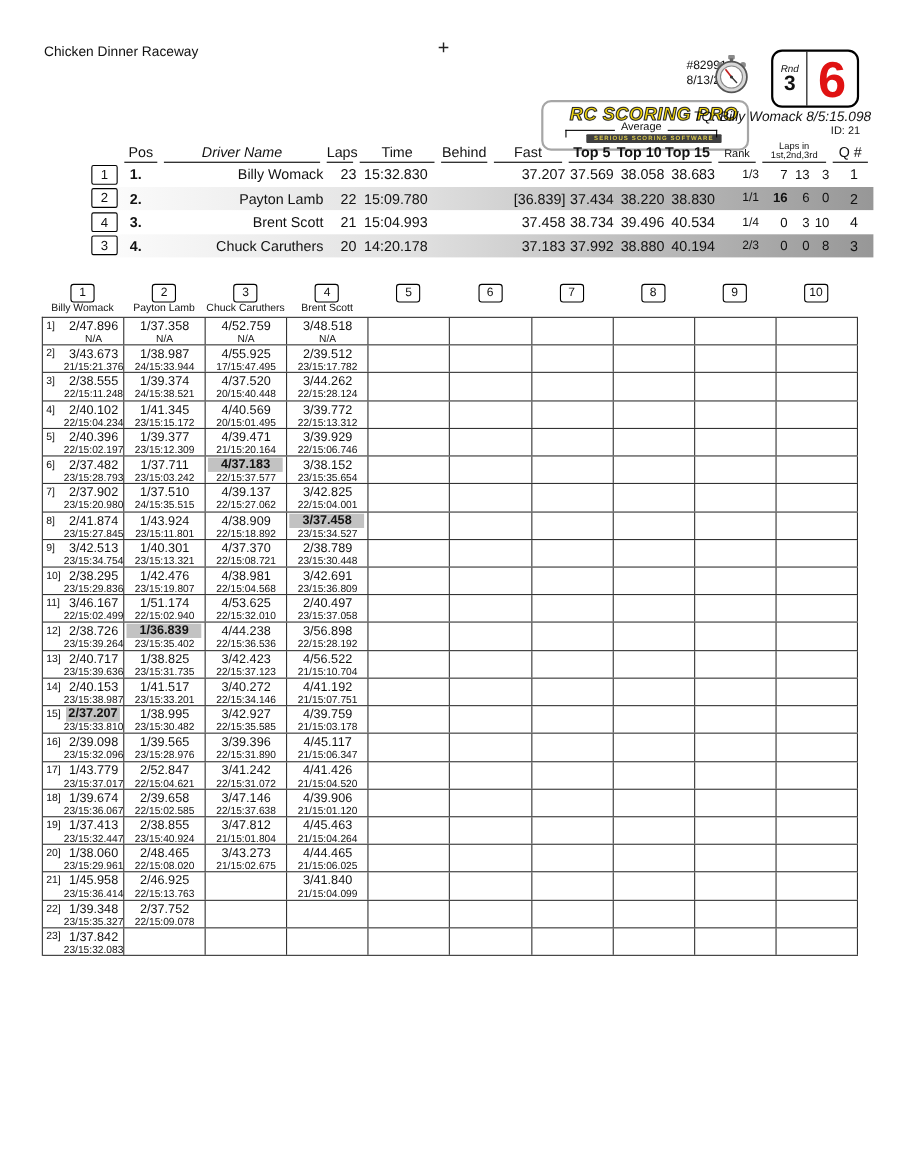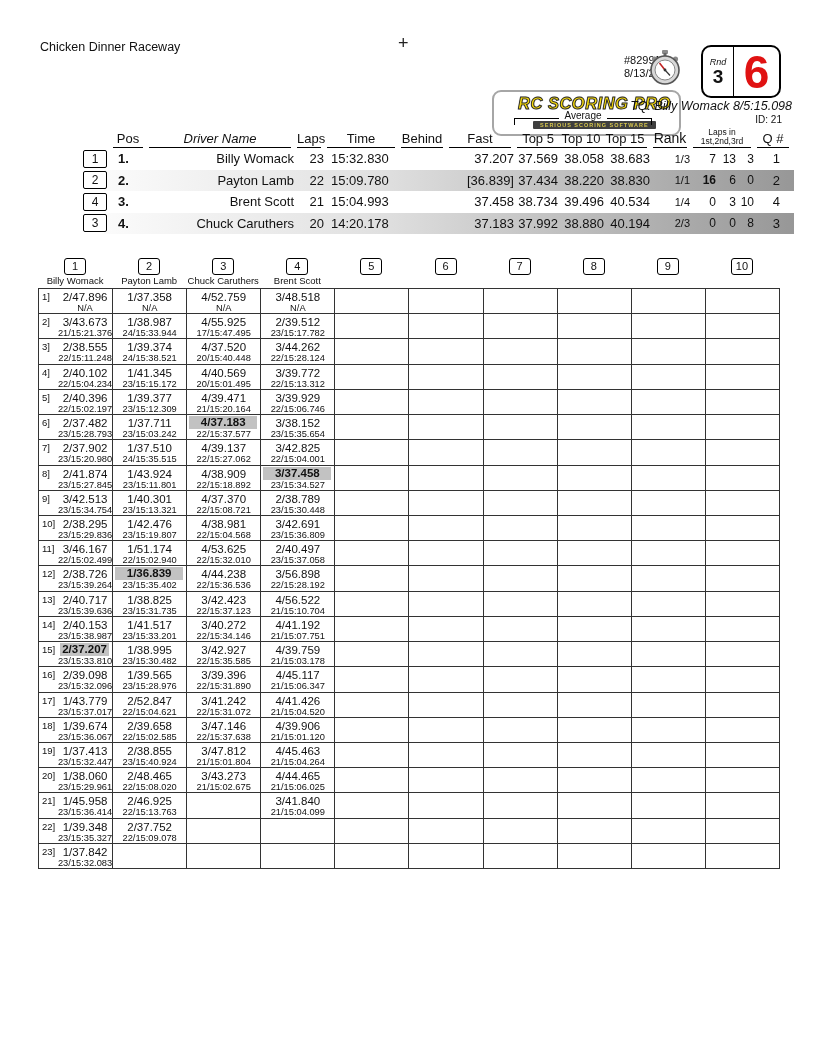--- a/index.html
+++ b/index.html
@@ -35,27 +35,27 @@
 
   
   .results{position:absolute;left:40px;top:112px;width:752px;font-size:13px;}
   .avgbracket{position:absolute;left:474px;top:6px;width:136px;height:6px;
               border-top:1px solid #000;border-left:1px solid #000;border-right:1px solid #000;}
   .avglabel{position:absolute;left:0;right:0;top:-8px;text-align:center;font-size:10px;line-height:10px;}
   .avglabel span{background:#fff;padding:0 5px;}
   .rheadrow{display:flex;align-items:flex-end;height:36px;}
   .hu{display:block;text-align:center;border-bottom:1px solid #000;margin:0 3px;padding-bottom:1px;}
   .w-box{width:70px;}.w-pos{width:36px;}.w-name{width:148px;}.w-laps{width:30px;}
-  .w-time{width:74px;}.w-behind{width:48px;}.w-fast{width:68px;}.w-avg{width:136px;}
+  .w-time{width:74px;}.w-behind{width:48px;}.w-fast{width:68px;}.w-avg{width:136px;font-weight:bold;}
   .w-rank{width:40px;}.w-lin{width:64px;}.w-q{width:38px;}
   .h-name{font-style:italic;}
   .avggroup{display:flex;}
   .avggroup span{text-align:center;}
   .a5{width:44px;}.a10{width:46px;}.a15{width:46px;}
-  .h-rank{font-size:14px;}
+  .h-rank{font-size:10px;}
   .h-lin{font-size:8.5px;line-height:9px;text-align:center;}
   .rrow{display:flex;align-items:center;height:21.5px;position:relative;}
   .rrow.shaded::before{content:"";position:absolute;left:64px;right:-2px;top:0;bottom:0;
         background:linear-gradient(90deg,#fbfbfb 0%,#e0e0e0 40%,#979797 100%);}
   .rrow>.c{position:relative;box-sizing:border-box;}
   .posbox{display:inline-block;width:22px;height:16px;border:1px solid #000;border-radius:2px;
           text-align:center;font-size:12px;line-height:16px;background:#fff;}
   .cbox{display:flex;justify-content:flex-end;padding-right:3px;}
   .cpos{padding-left:8px;font-weight:bold;}
   .cname{text-align:right;}

